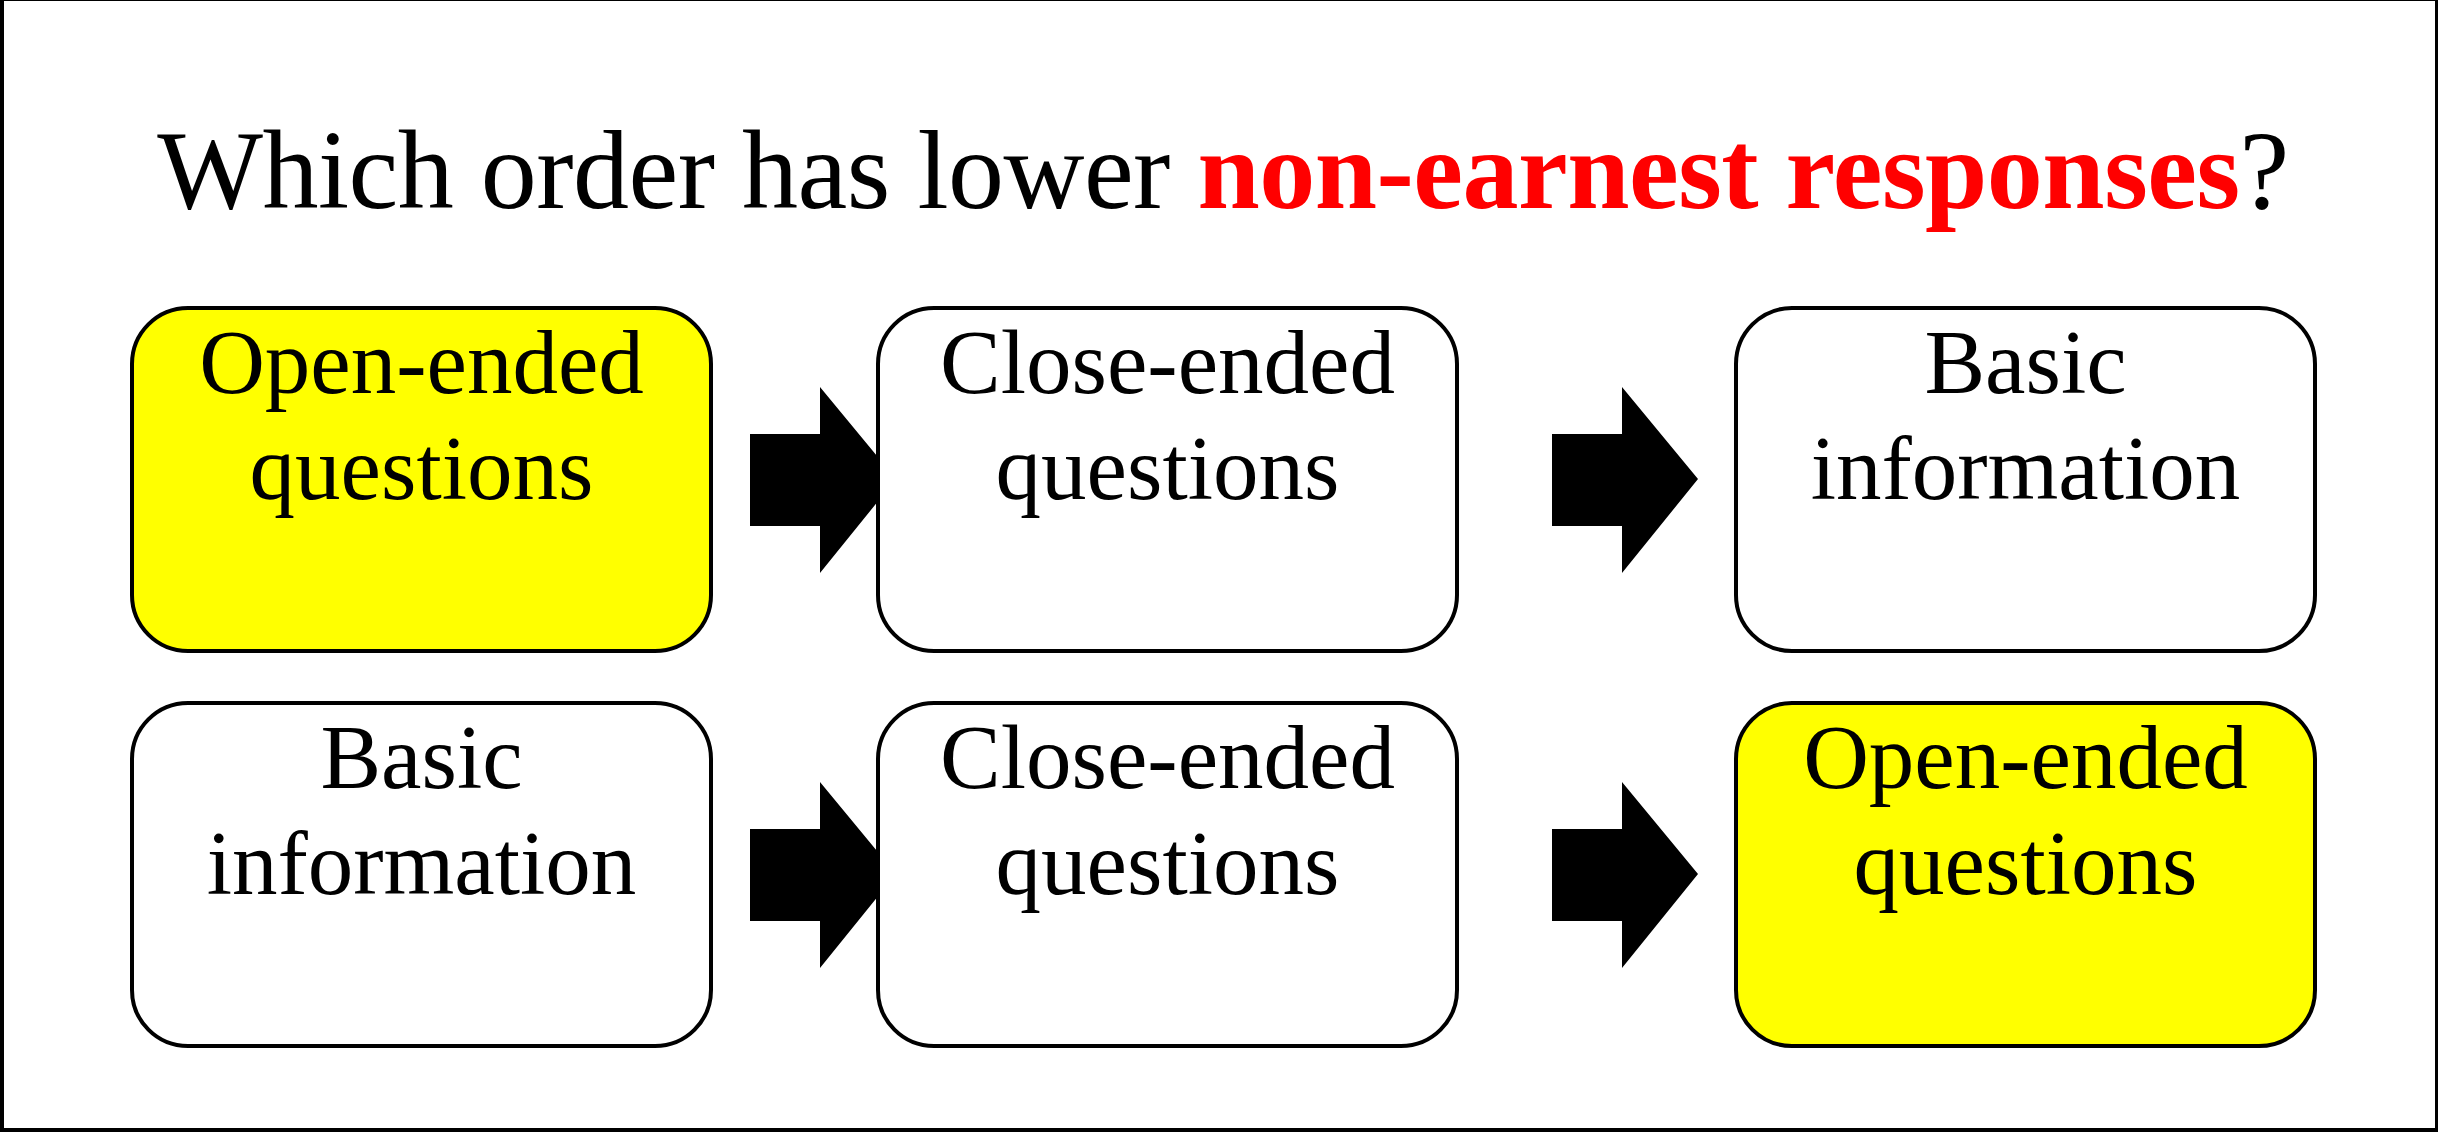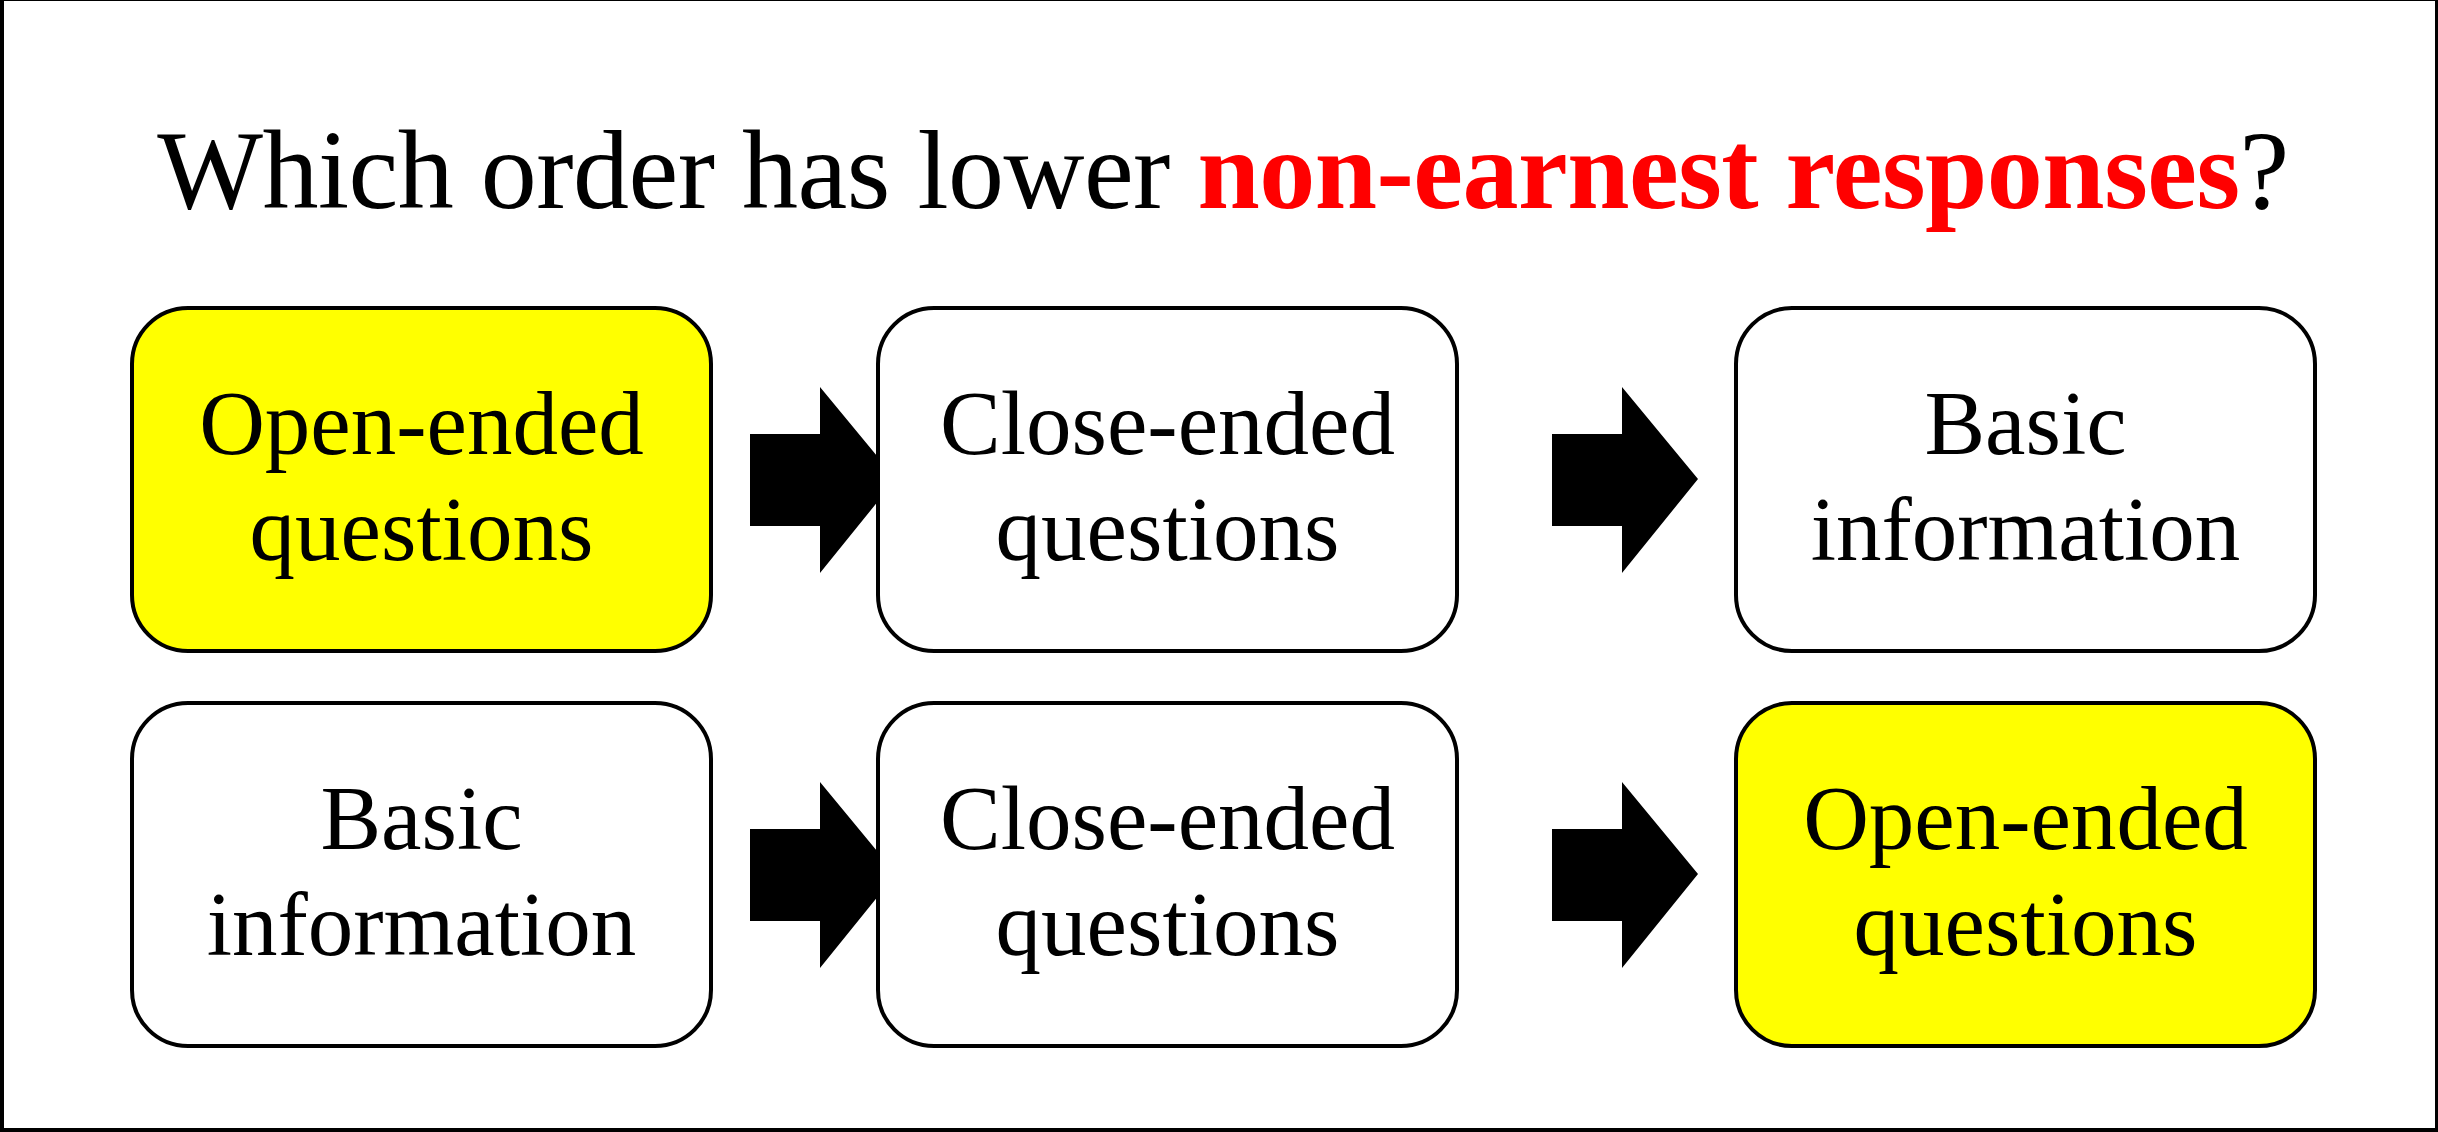--- a/index.html
+++ b/index.html
@@ -43,21 +43,20 @@
       font-weight: bold;
     }
     .box {
       position: absolute;
       width: 583px;
       height: 347px;
       box-sizing: border-box;
       border: 4px solid #000;
       border-radius: 58px;
       display: flex;
-      align-items: center;
       justify-content: center;
       text-align: center;
       font-size: 91px;
       line-height: 106px;
       color: #000;
       padding-bottom: 6px;
     }
     .box .line { display: block; white-space: nowrap; }
     .arrow {
       position: absolute;

